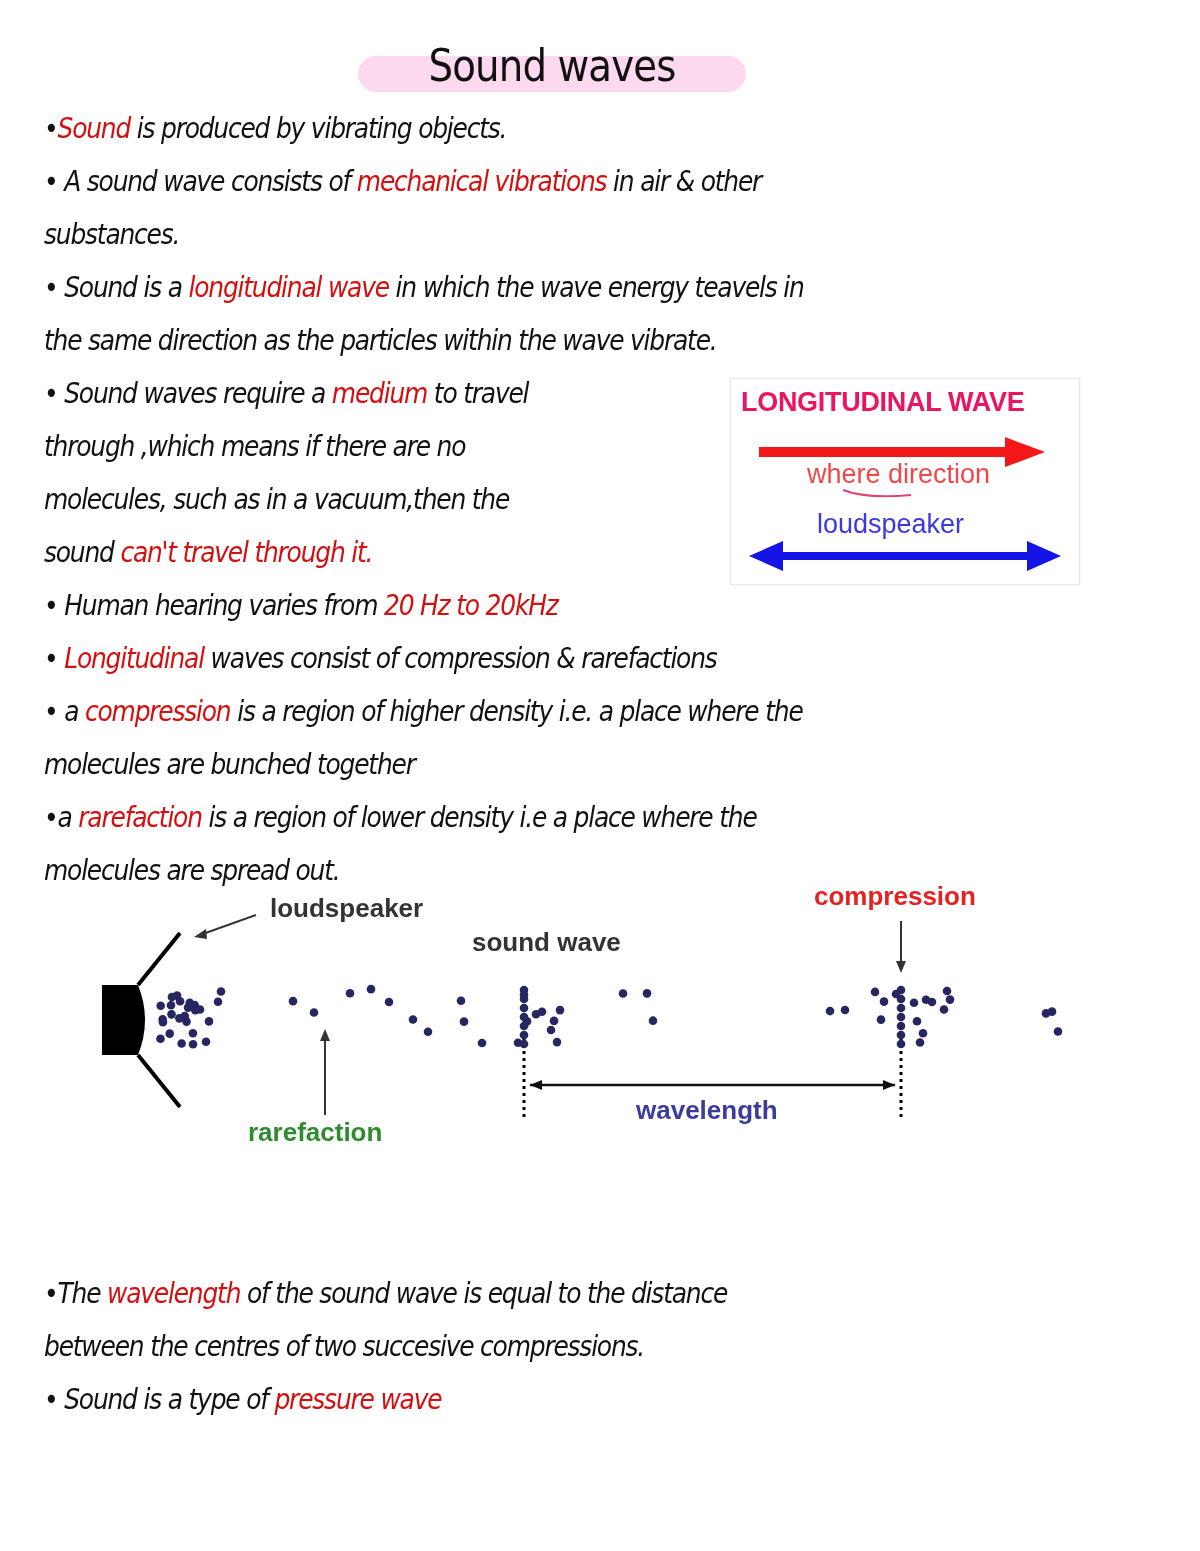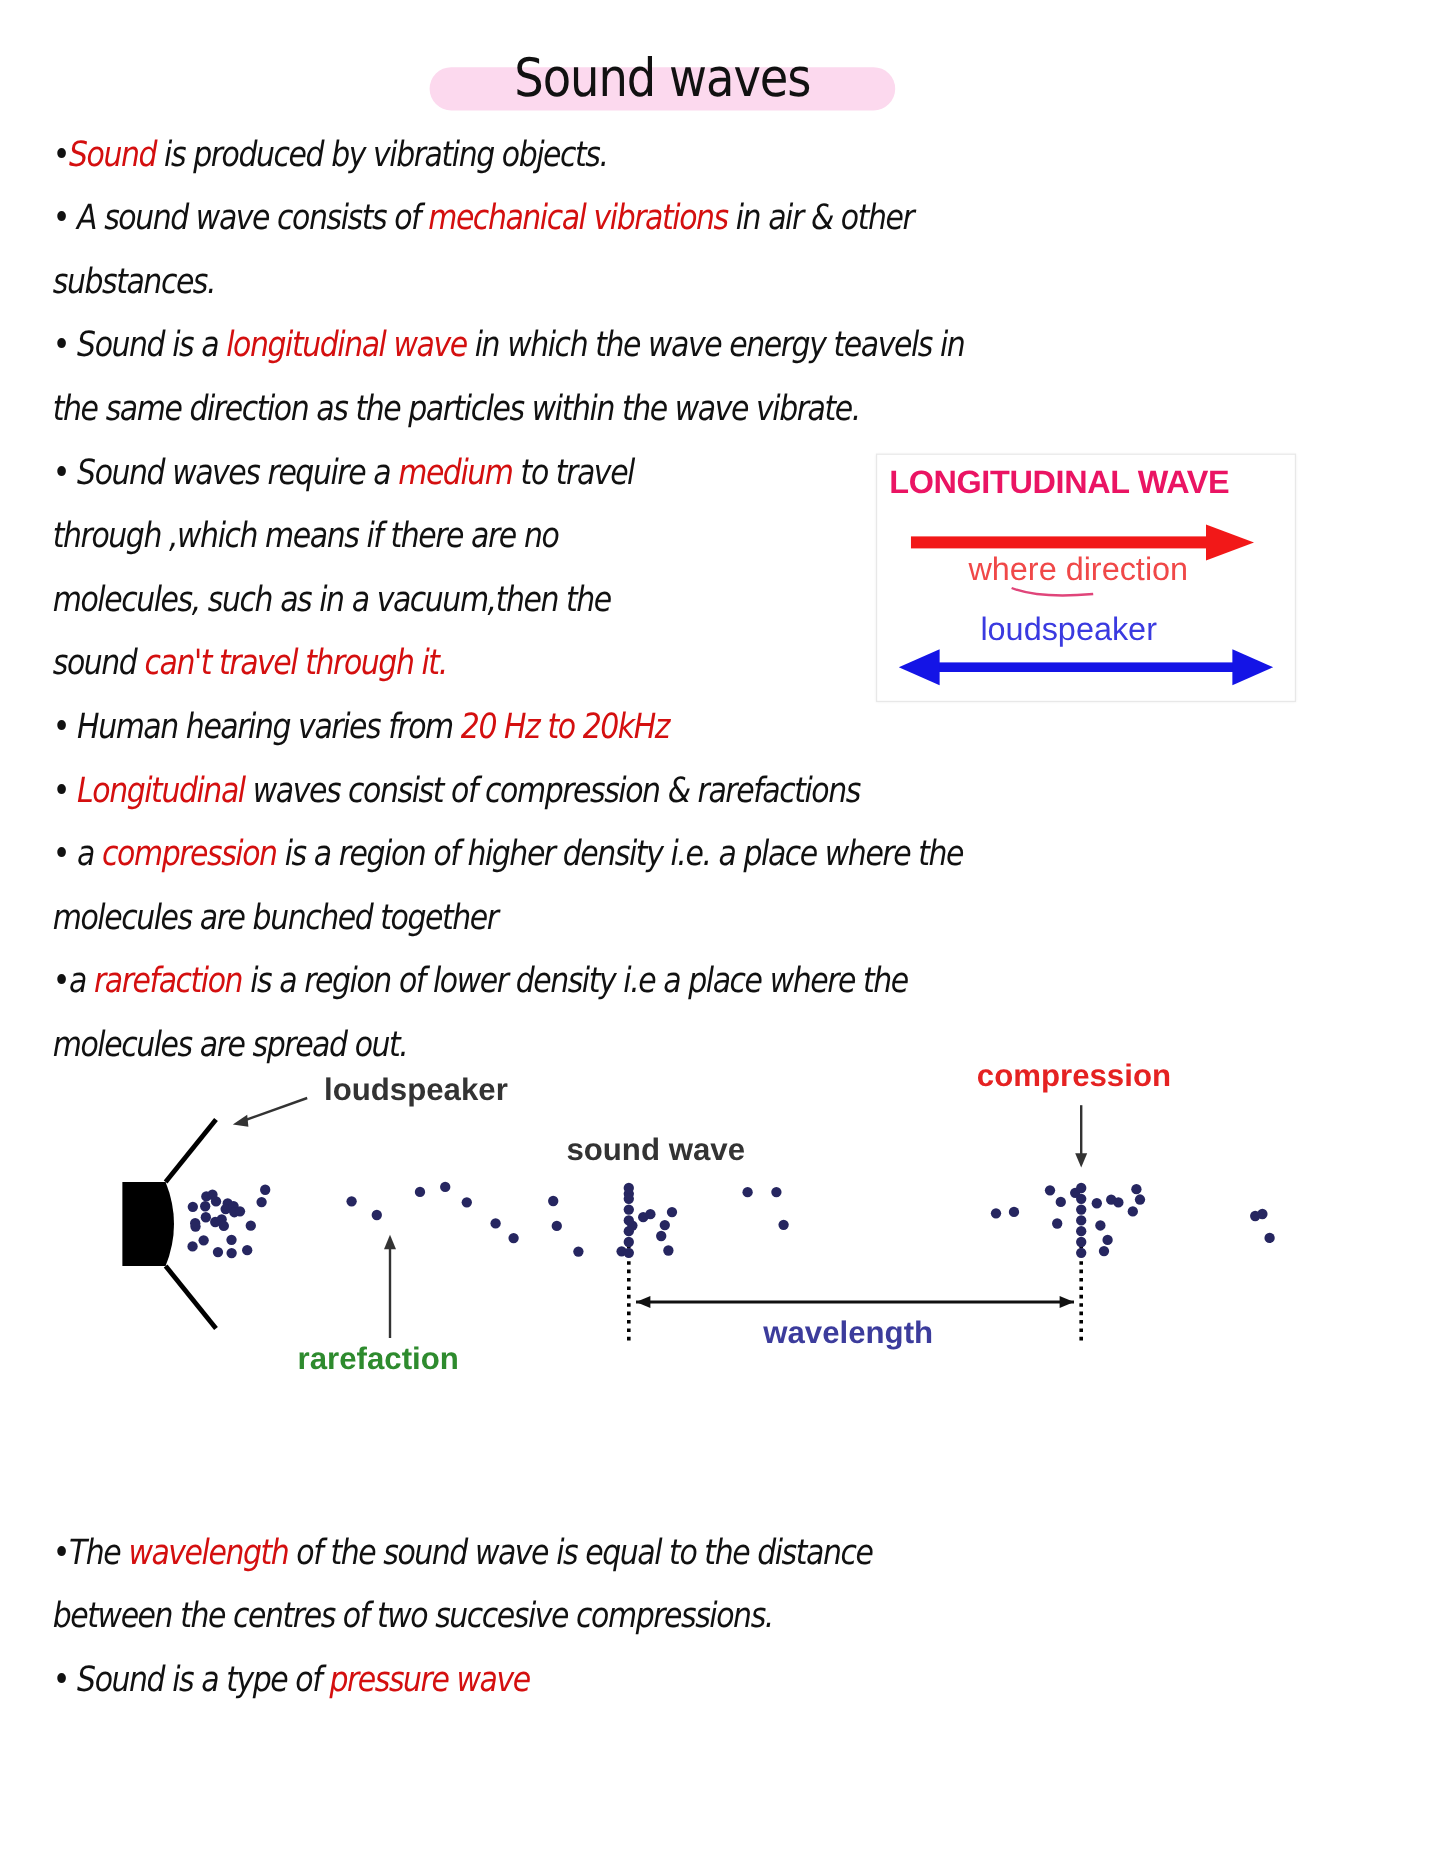--- a/index.html
+++ b/index.html
@@ -161,17 +161,17 @@
         <circle cx="811" cy="105" r="4.3"></circle>
         <circle cx="811" cy="114" r="4.3"></circle>
         <circle cx="811" cy="123" r="4.3"></circle>
         <circle cx="811" cy="132" r="4.3"></circle>
         <circle cx="811" cy="141" r="4.3"></circle>
         <circle cx="811" cy="150" r="4.3"></circle>
         <circle cx="811" cy="159" r="4.3"></circle>
       </g>
   </svg>
   <div class="dlabel" style="left:180px;top:8px;color:#333;">loudspeaker</div>
-  <div class="dlabel" style="left:382px;top:58px;color:#333;">sound wave</div>
+  <div class="dlabel" style="left:382px;top:42px;color:#333;">sound wave</div>
   <div class="dlabel" style="left:724px;top:-4px;color:#e52222;">compression</div>
   <div class="dlabel" style="left:158px;top:232px;color:#2e8b2e;">rarefaction</div>
   <div class="dlabel" style="left:546px;top:210px;color:#3c3c9c;">wavelength</div>
 </div>
 
 </body></html>

